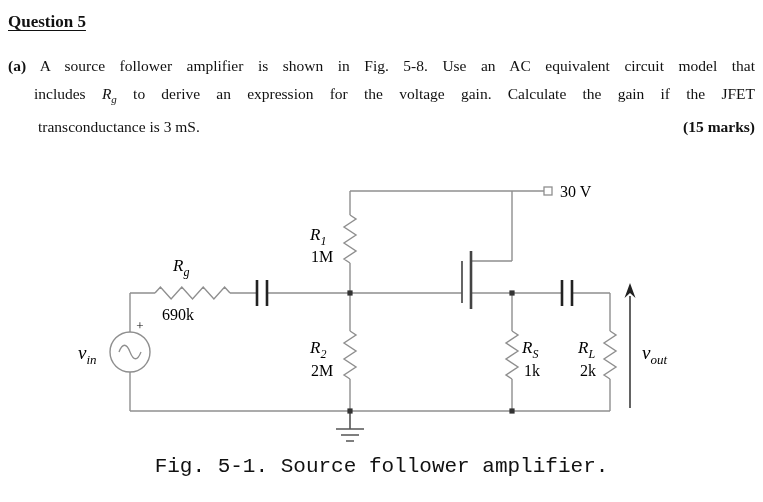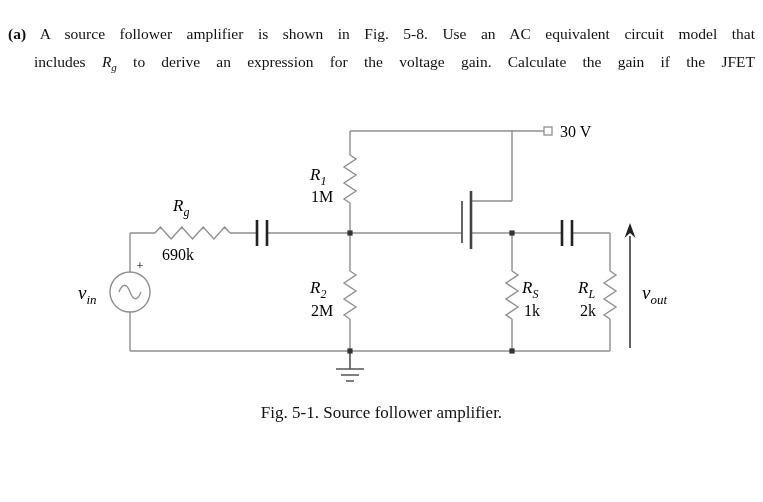--- a/index.html
+++ b/index.html
@@ -22,31 +22,36 @@
     line-height: 28px;
   }
   .qline1 { text-align: justify; text-align-last: justify; }
   .qline2 { margin-left: 26px; text-align: justify; text-align-last: justify; }
   .qline3 { margin-left: 30px; display: flex; justify-content: space-between; }
   .bold { font-weight: bold; }
   .sym { font-style: italic; }
   sub.ssub { font-style: italic; font-size: 11px; }
   .figure { display: block; margin-top: 22px; }
   svg text { font-family: "Liberation Serif", serif; fill: #000; }
-  .caption { text-align: center; font-size: 17px; margin-top: 10px; }
+  .caption { text-align: center; font-size: 21px; margin-top: 2px; font-family: Liberation Mono, monospace; }
 </style>
 </head>
 <body>
 
 <div class="page">
 
+  <h1 class="title">Question 5</h1>
 
   <div class="question">
     <div class="qline1"><span class="bold">(a)</span> <span>A source follower amplifier is shown in Fig. 5-8. Use an AC equivalent circuit model that</span></div>
     <div class="qline2"><span>includes </span><span class="sym">R</span><sub class="ssub">g</sub><span> to derive an expression for the voltage gain. Calculate the gain if the JFET</span></div>
+    <div class="qline3">
+        <span>transconductance is 3 mS.</span>
+        <span class="bold">(15 marks)</span>
+      </div>
   </div>
 
   <svg class="figure" width="763" height="290" viewBox="0 0 763 290" xmlns="http://www.w3.org/2000/svg">
 
     <g stroke="#8f8f8f" stroke-width="1.4" fill="none">
       <path d="M350,28 H544"></path>
       <path d="M350,28 V52 M350,100 V130"></path>
       <path d="M130,130 H155 M230,130 H257 M267,130 H462"></path>
       <path d="M130,130 V169 M130,209 V248"></path>
       <path d="M130,248 H610"></path>

